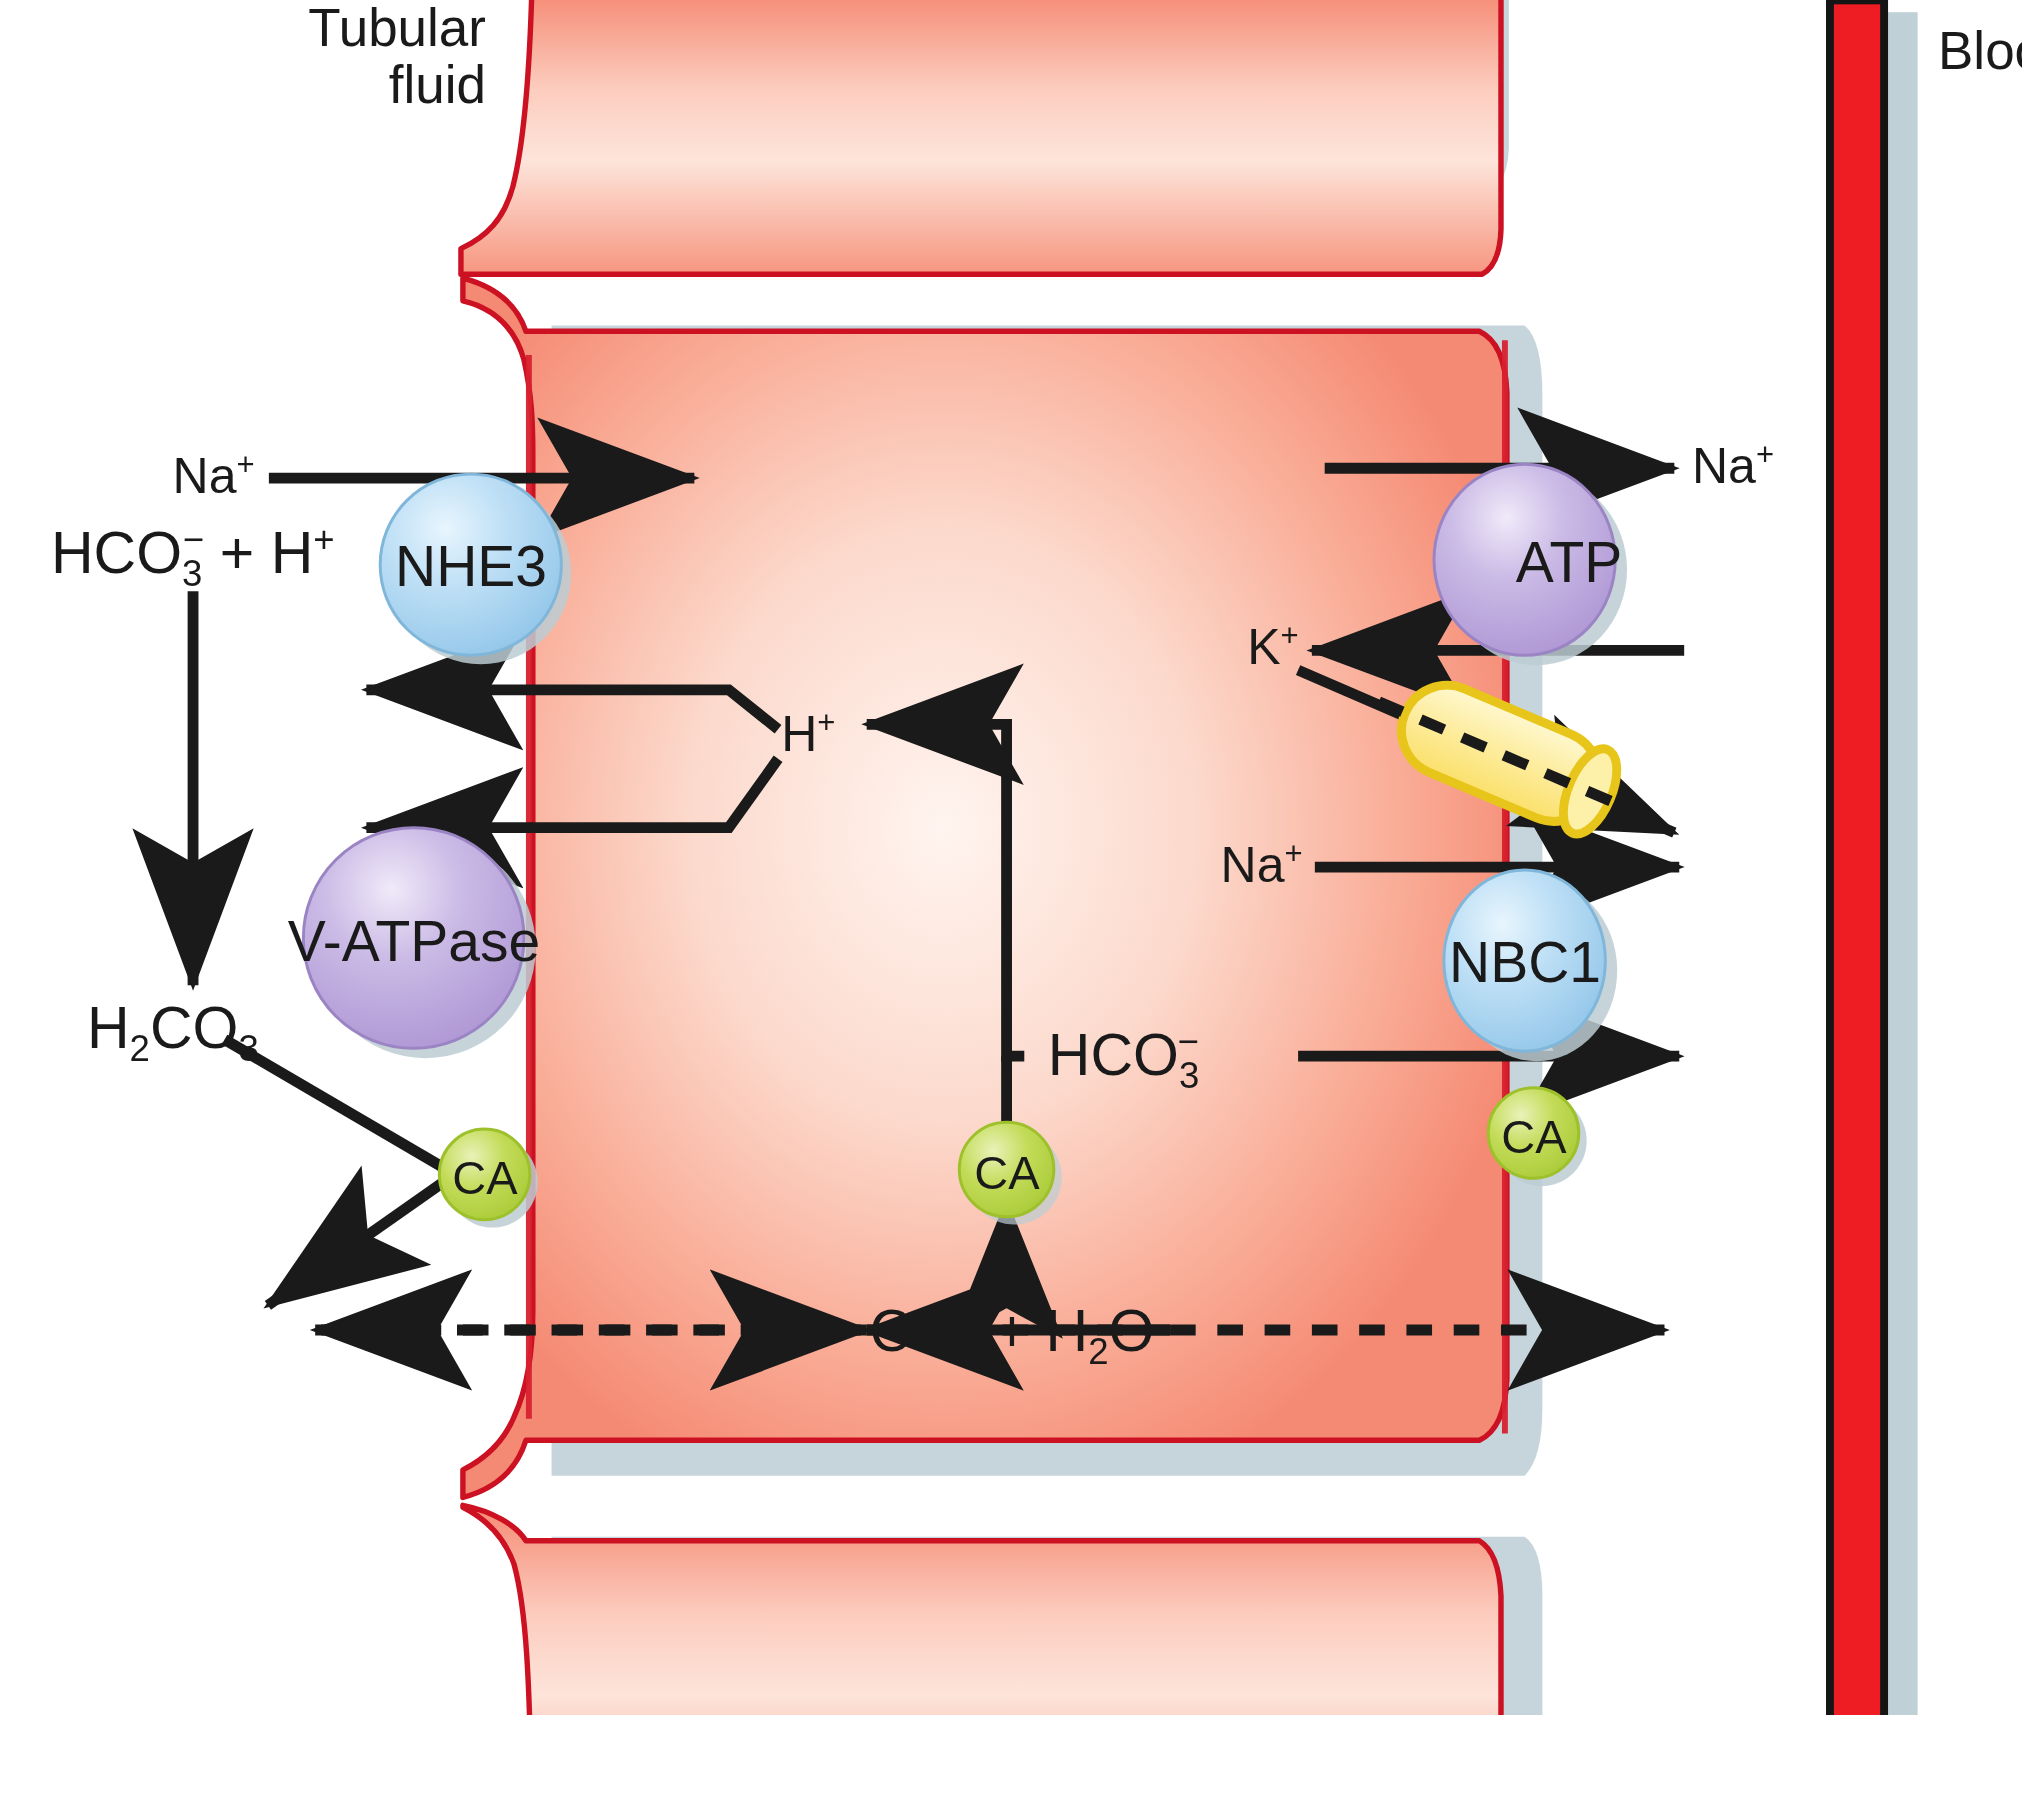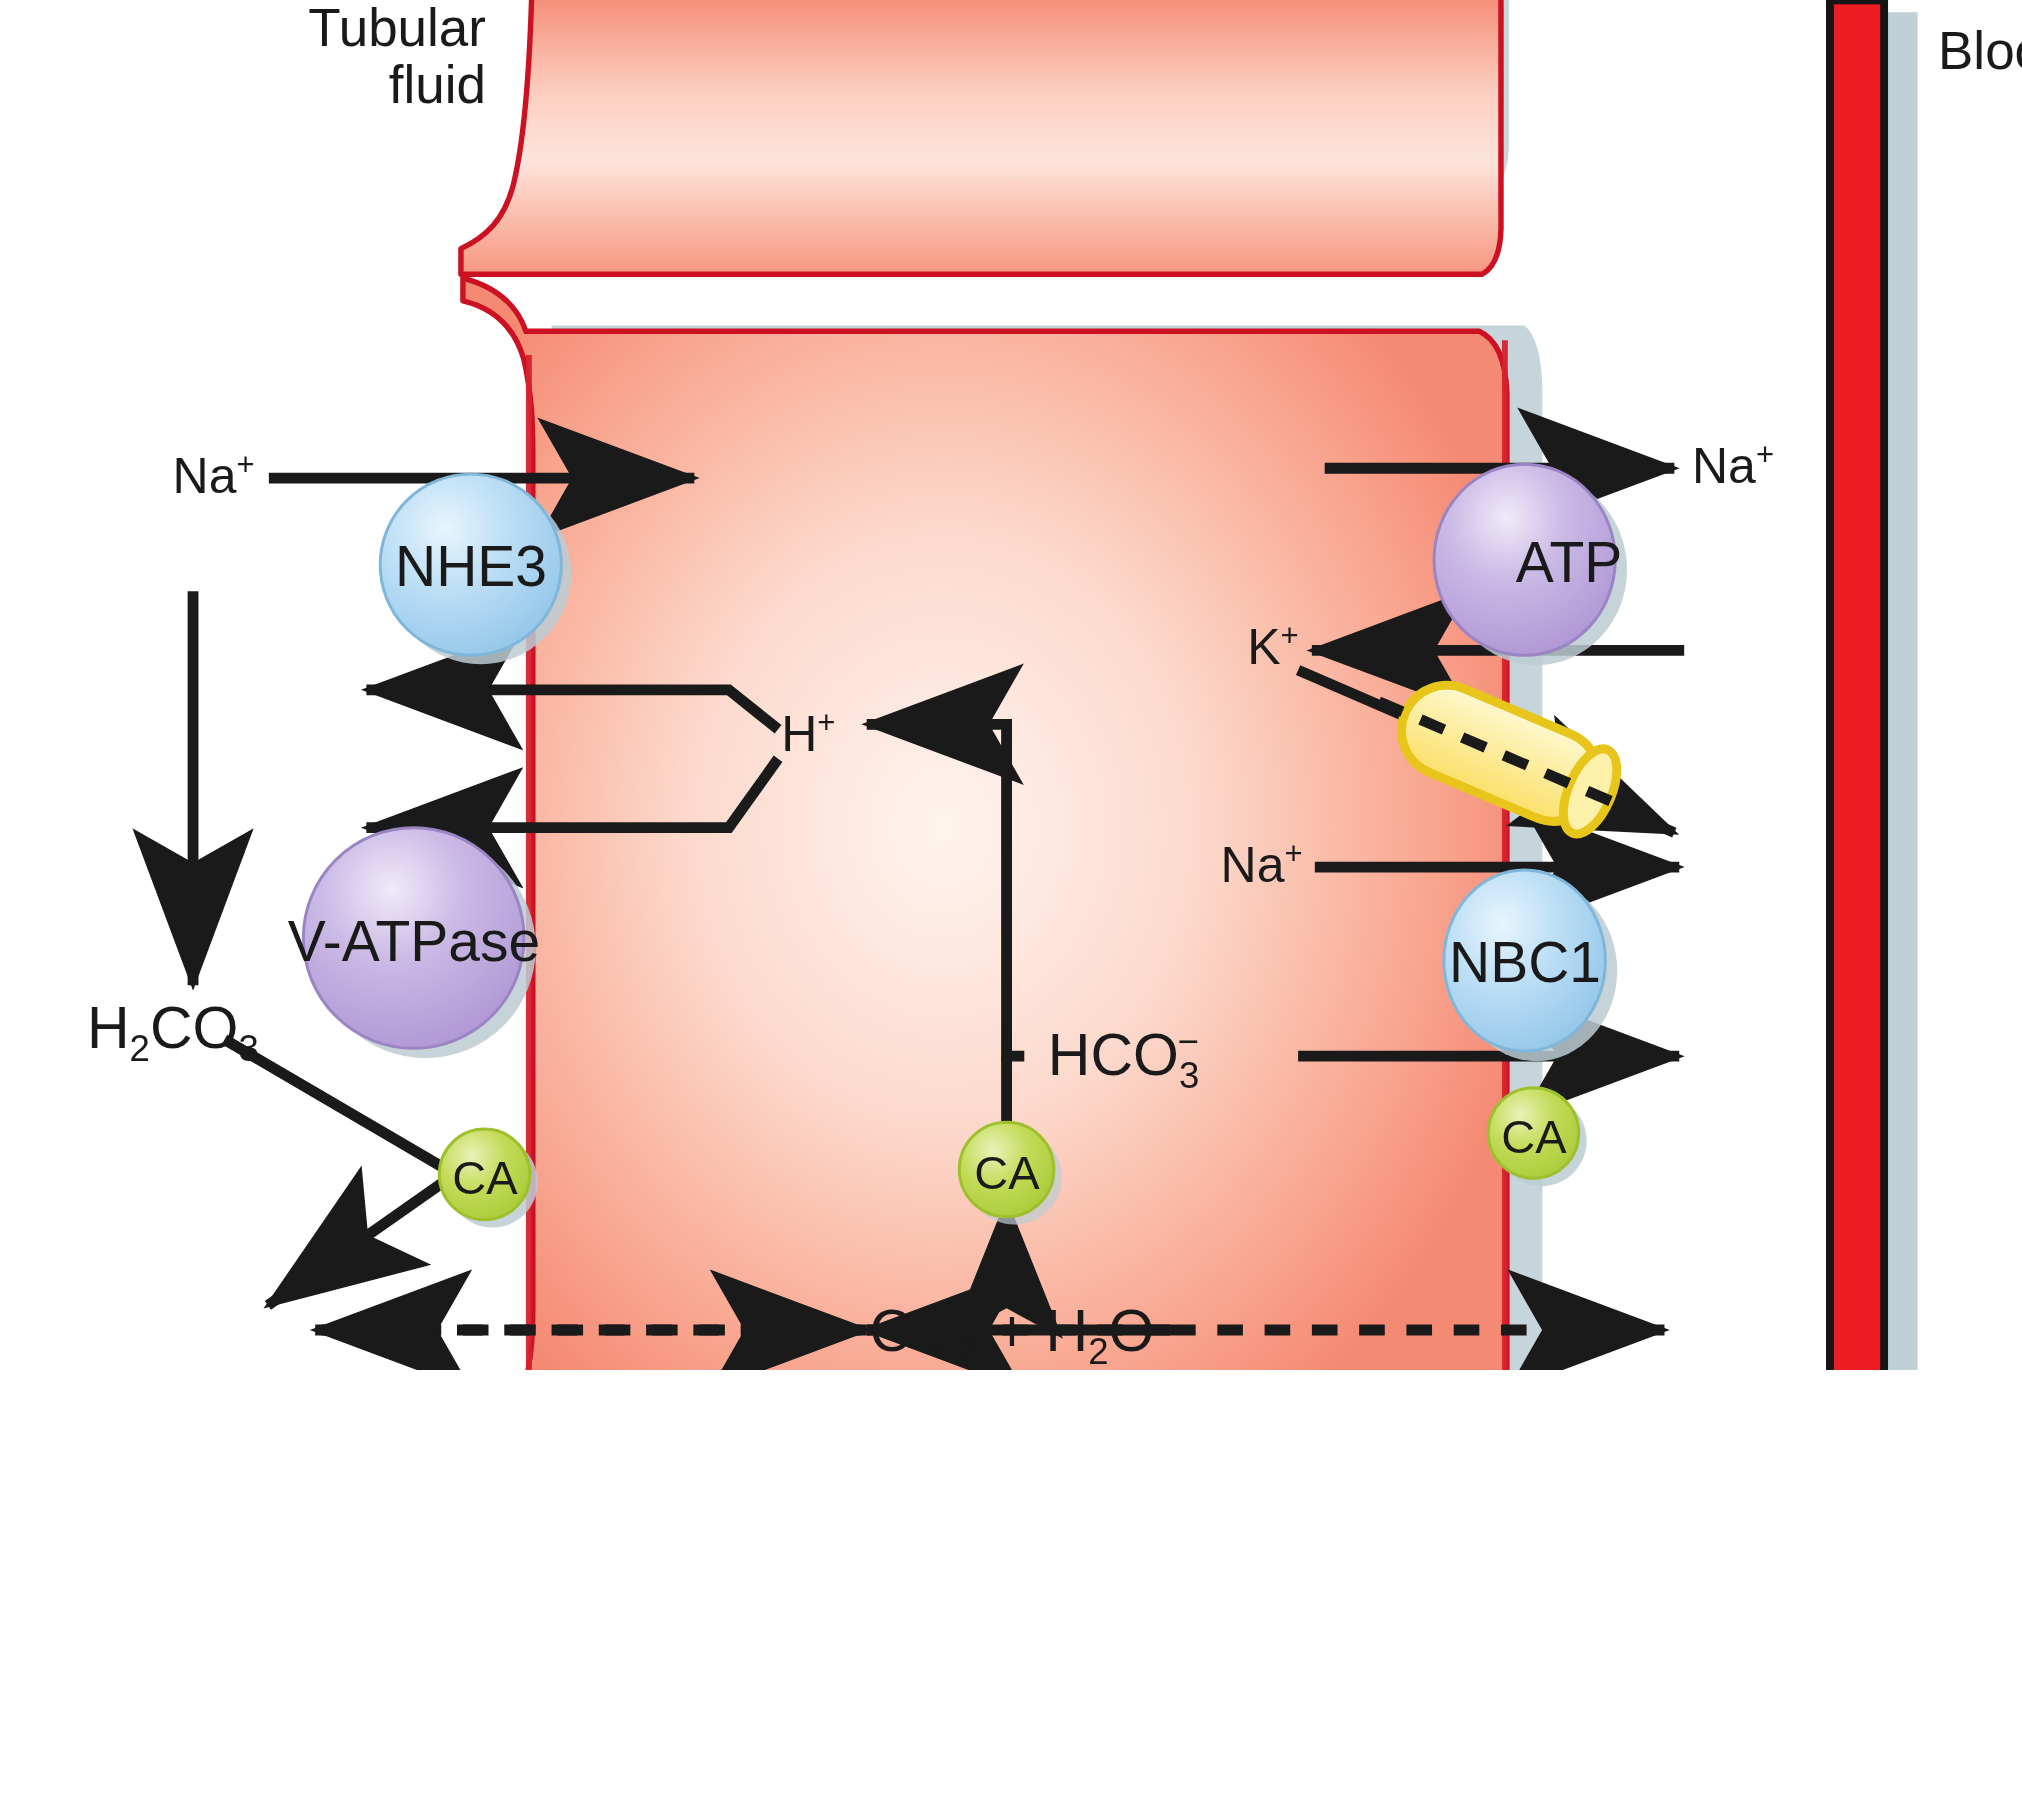--- a/index.html
+++ b/index.html
@@ -1,18 +1,18 @@
 <!DOCTYPE html>
 <html><head>
 <meta charset="utf-8">
 <style>
   html,body{margin:0;padding:0;background:#ffffff;}
   #stage{
     position:relative;
-    width:2022px;height:1370px;
+    width:2022px;height:1715px;
     background:#ffffff;
     font-family:"Liberation Sans", sans-serif;
     overflow:hidden;
     text-decoration:underline;
   }
   #stage svg{position:absolute;left:0;top:0;width:2022px;height:1813px;}
   .lbl{
     position:absolute;
     color:#1a1a1a;
     white-space:nowrap;
@@ -219,20 +219,23 @@
   <div class="lbl f-title rgt" style="left:486px;top:56px;">
     <span></span>Tubular<br>fluid
   </div>
 
   <div class="lbl f-title lft" style="left:1938px;top:51px;">Blood</div>
 
   <div class="lbl f-ion rgt" style="left:254px;top:476px;">
     Na<span class="ovr">+</span>
   </div>
 
+  <div class="lbl f-mol" style="left:51px;top:522px;">
+    HCO<sub>3</sub><span class="ovr" style="margin-left:-19.7px;">−</span>&nbsp;+ H<span class="ovr">+</span>
+  </div>
 
   <div class="lbl f-mol" style="left:87px;top:997px;">
     H<sub>2</sub>CO<sub>3</sub>
   </div>
 
 
   <div class="lbl f-ion ctr" style="left:808px;top:734px;">
     H<span class="ovr">+</span>
   </div>
 

